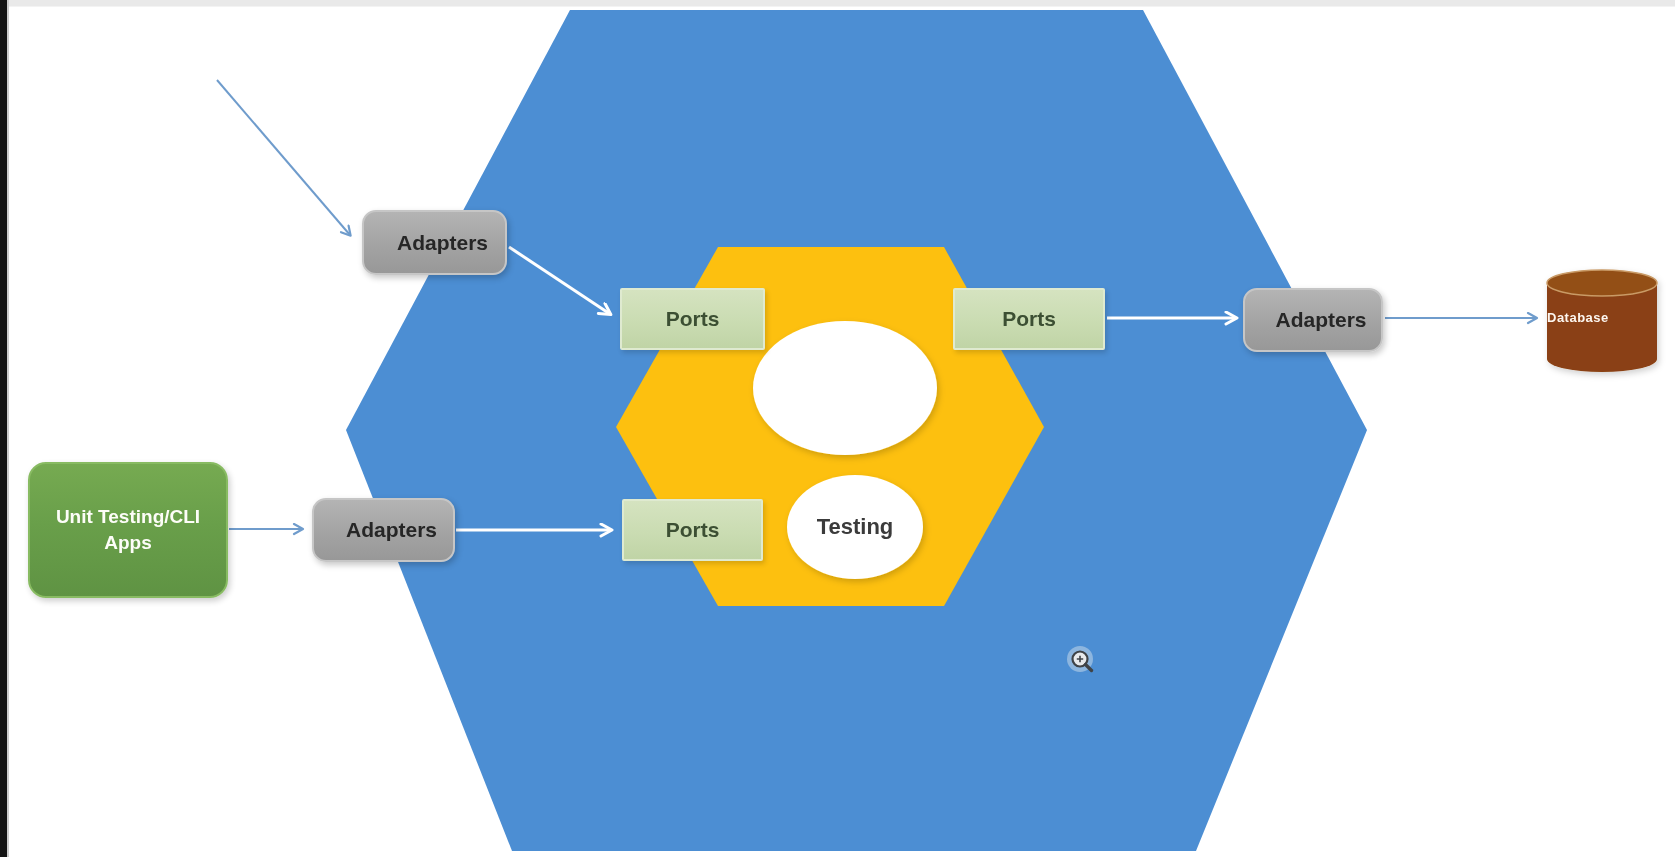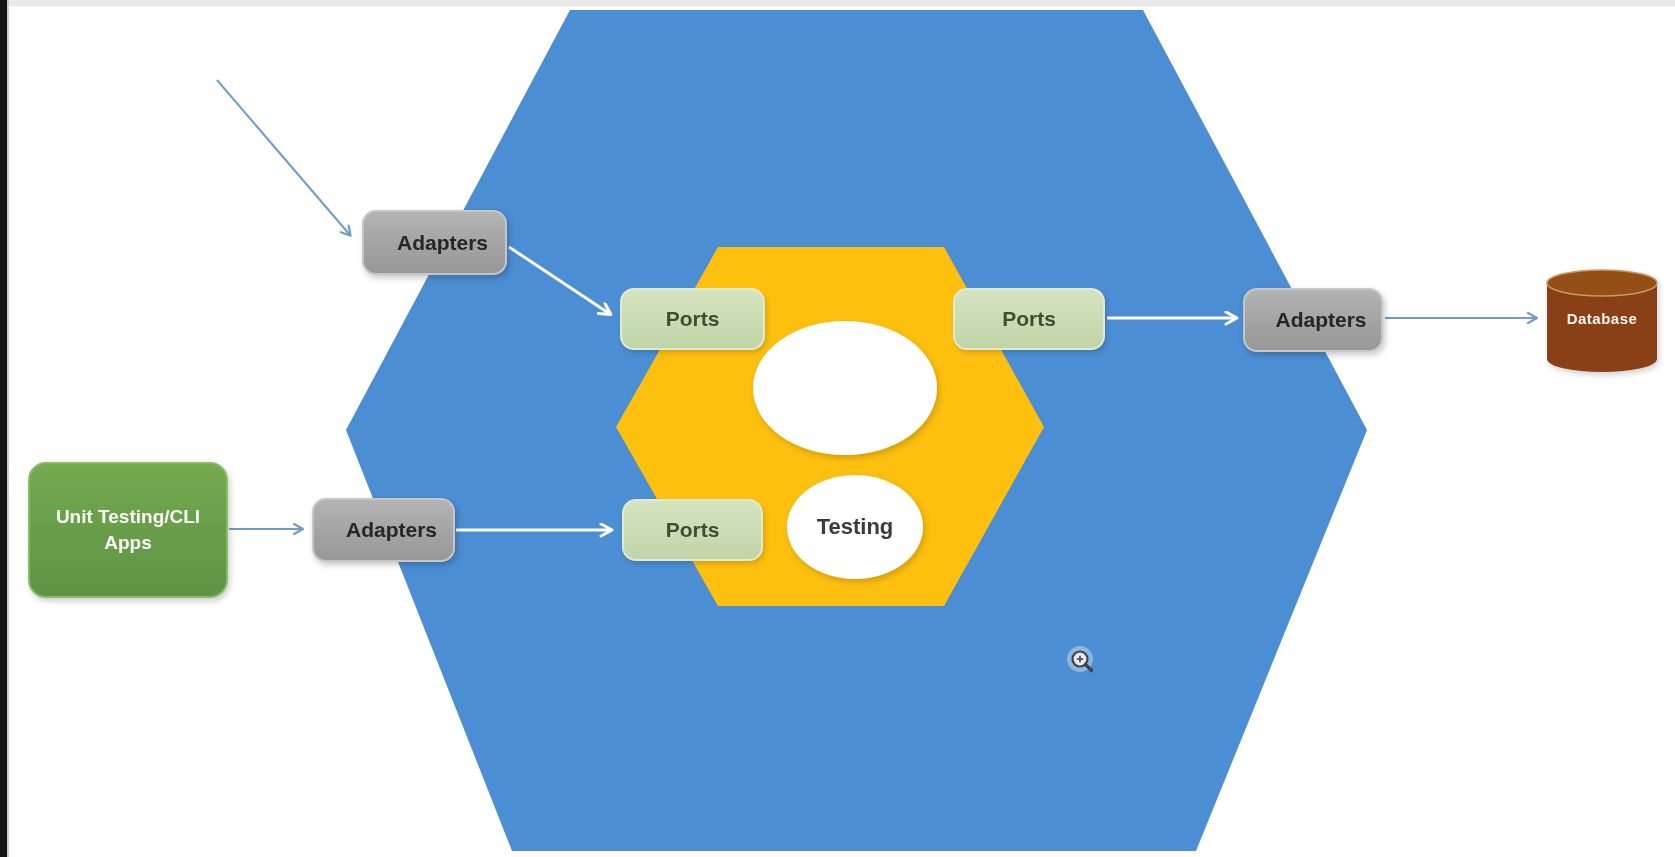--- a/index.html
+++ b/index.html
@@ -33,31 +33,31 @@
   }
   .node-gray{
     background:linear-gradient(180deg,#b4b4b4 0%,#a3a3a3 55%,#989898 100%);
     border:2px solid #c6c6c6;border-radius:14px;
     color:#262626;font-size:21px;font-weight:700;
     box-shadow:2px 3px 6px rgba(0,0,0,.22);
     padding-left:16px;
   }
   .node-port{
     background:linear-gradient(180deg,#d5e3c0 0%,#cadcb2 55%,#c0d4a6 100%);
-    border:2px solid #dfead0;border-radius:14px;
+    border:2px solid #dfead0;border-radius:2px;
     color:#3c4f33;font-size:21px;font-weight:700;
     box-shadow:2px 3px 5px rgba(0,0,0,.15);
   }
   .ellipse-label{
     position:absolute;z-index:2;text-align:center;
     color:#3b3b3b;font-size:22px;font-weight:600;line-height:1.3;
   }
   .db-label{
-    position:absolute;z-index:2;text-align:center;
-    color:#fdf6ef;font-size:15px;font-weight:600;letter-spacing:.5px;
+    position:absolute;z-index:2;
+    color:#fdf6ef;font-size:13px;font-weight:600;letter-spacing:.5px;
   }
 </style>
 </head>
 <body>
 
 <div class="canvas">
 
   <svg class="layer" width="1675" height="857" viewBox="0 0 1675 857">
     <defs>
       <filter id="soft" x="-30%" y="-30%" width="160%" height="160%">

